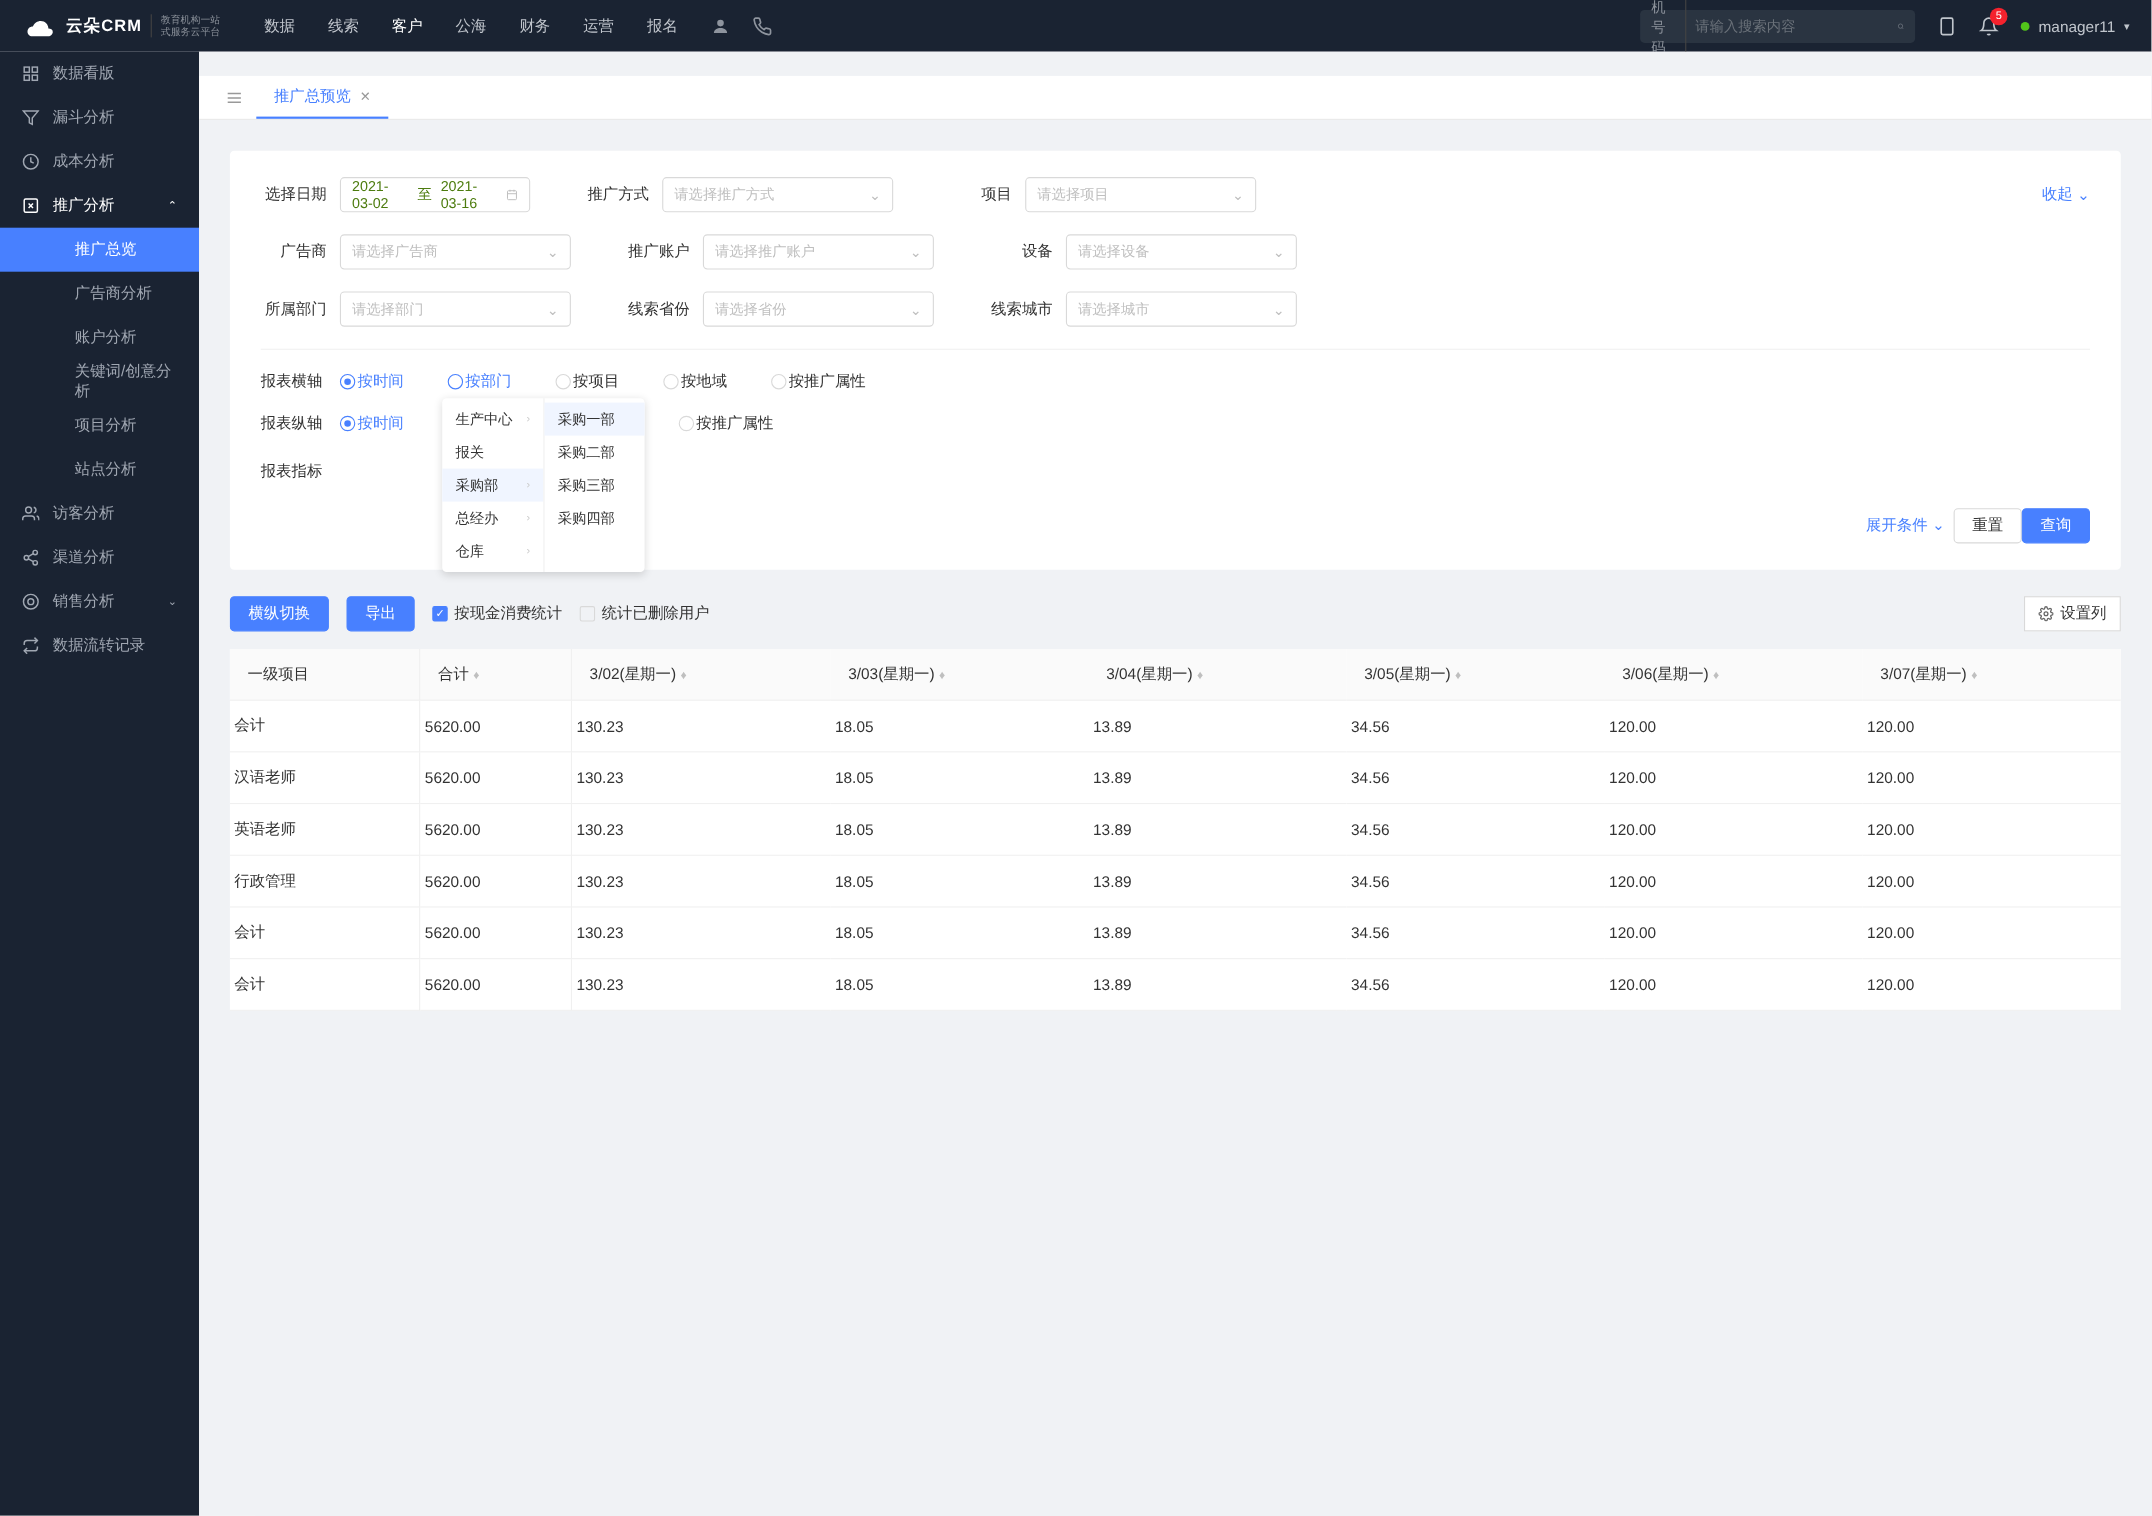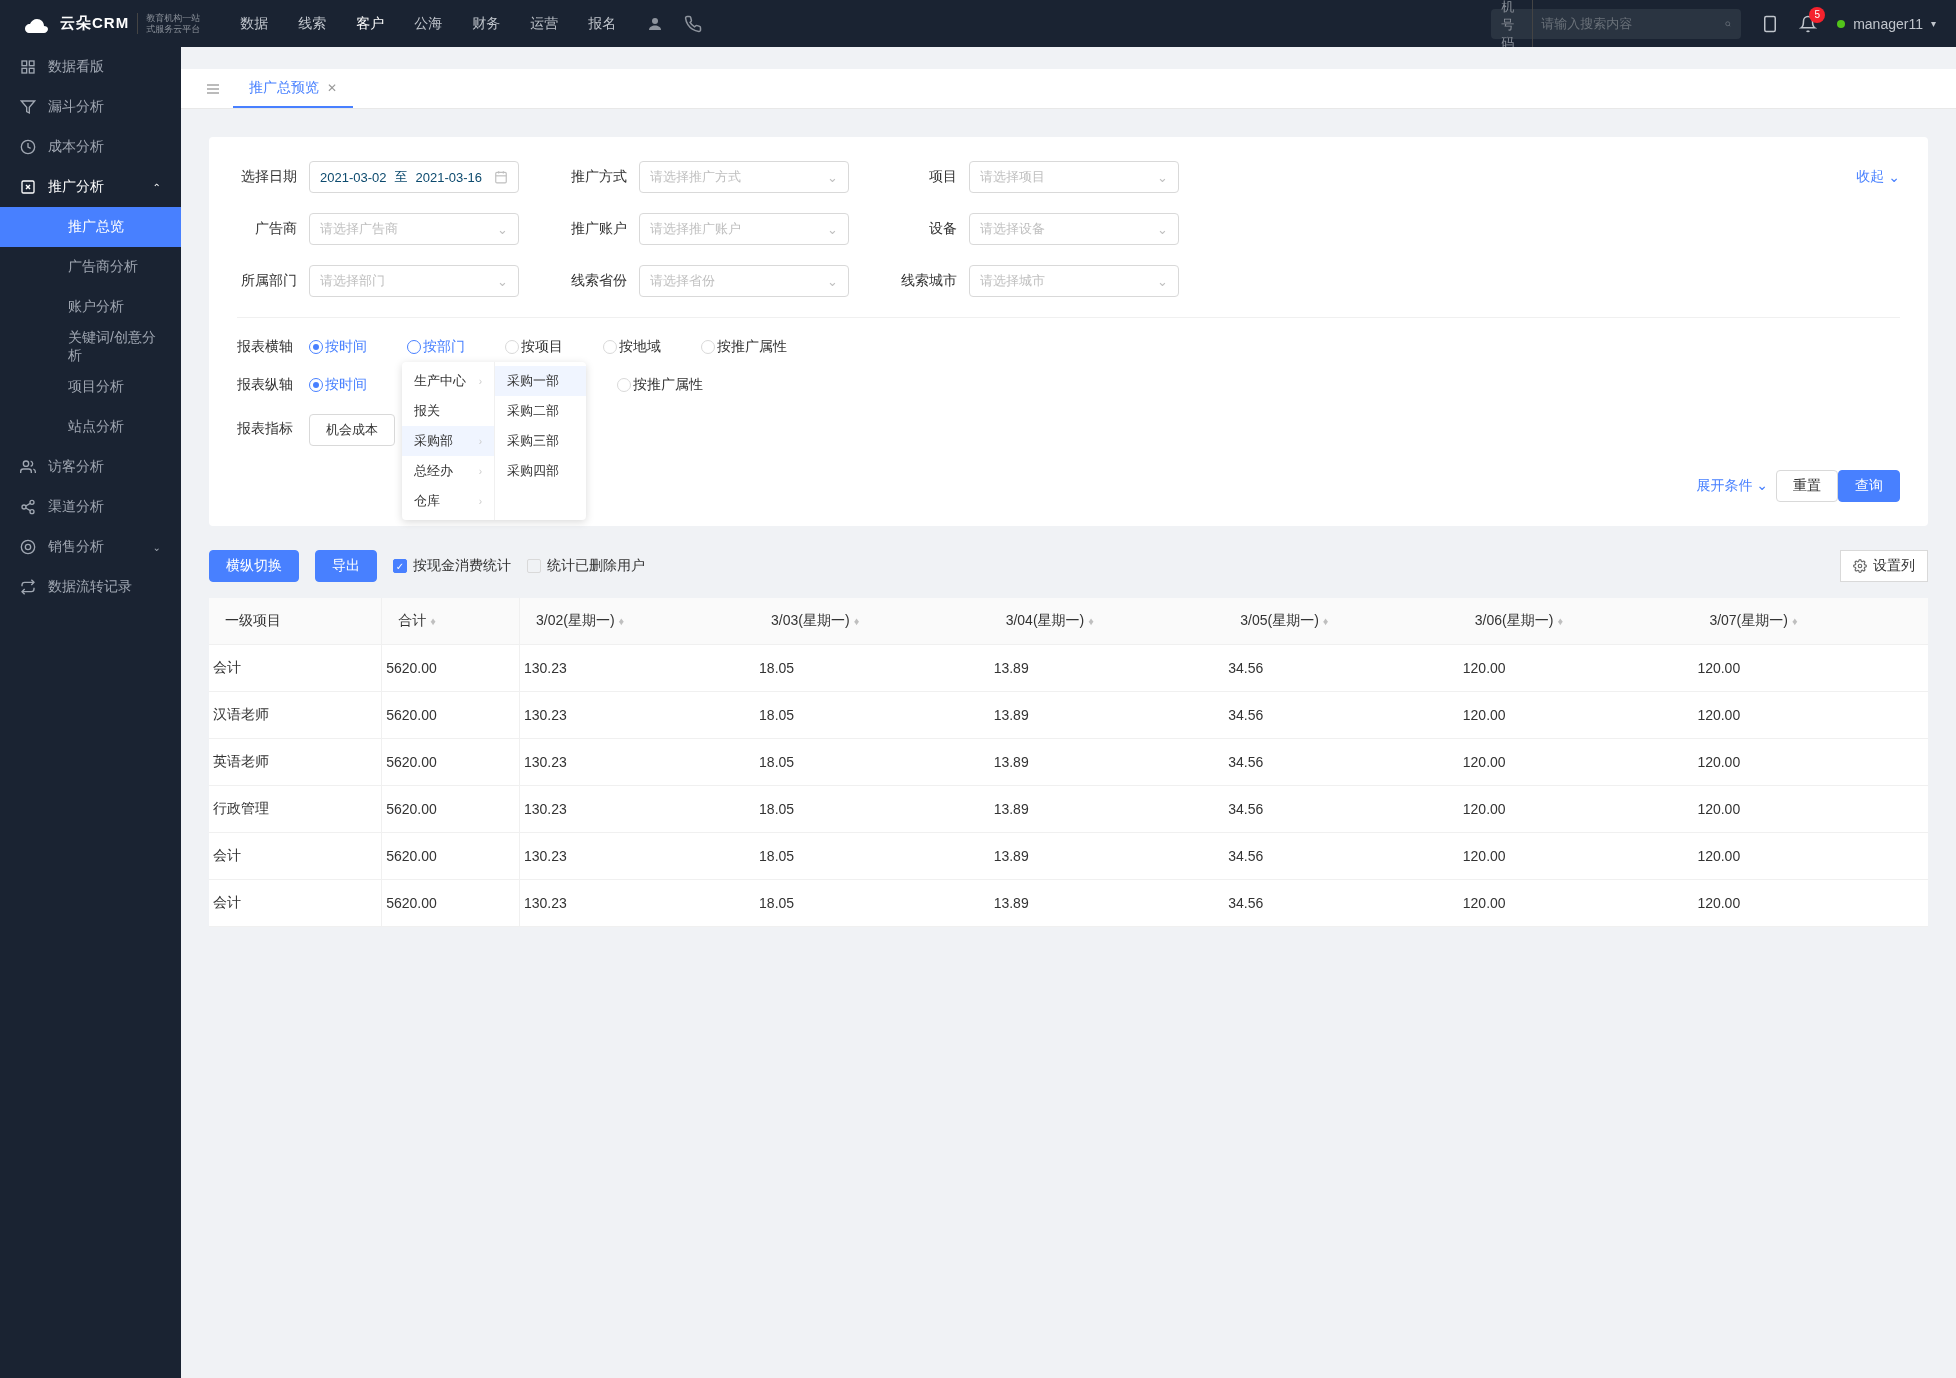--- a/index.html
+++ b/index.html
@@ -38,21 +38,21 @@
 .tabs { height: 40px; display: flex; align-items: center; padding: 0 12px; background: #fff; border-bottom: 1px solid #e8e8e8; margin-top: 22px; }
 .hamburger { padding: 0 12px; color: #999; }
 .tab { padding: 0 16px; height: 39px; display: flex; align-items: center; gap: 8px; font-size: 14px; border-bottom: 2px solid #4880ff; color: #4880ff; }
 .tab-close { color: #999; font-size: 12px; }
 
 .content { padding: 28px; }
 .filters { background: #fff; padding: 24px 28px; border-radius: 4px; }
 .filter-row { display: flex; gap: 48px; margin-bottom: 20px; align-items: center; }
 .filter-group { display: flex; align-items: center; gap: 12px; }
 .flabel { width: 60px; text-align: right; color: #333; font-size: 14px; flex-shrink: 0; }
-.date-input { width: 210px; height: 32px; border: 1px solid #d9d9d9; border-radius: 4px; padding: 0 10px; display: flex; align-items: center; gap: 8px; font-size: 13px; color: #0c4a6e; }
+.date-input { width: 173px; height: 32px; border: 1px solid #d9d9d9; border-radius: 4px; padding: 0 10px; display: flex; align-items: center; gap: 8px; font-size: 13px; color: #4d7c0f; }
 .select { width: 210px; height: 32px; border: 1px solid #d9d9d9; border-radius: 4px; padding: 0 10px; display: flex; align-items: center; justify-content: space-between; font-size: 13px; color: #bfbfbf; text-align: center; }
 .collapse-link { color: #4880ff; margin-left: auto; cursor: pointer; display: flex; align-items: center; gap: 4px; }
 
 .divider { height: 1px; background: #f0f0f0; margin: 20px 0; }
 
 .radio-row { display: flex; align-items: center; gap: 12px; margin-bottom: 20px; position: relative; }
 .rlabel { width: 60px; color: #333; font-size: 14px; flex-shrink: 0; }
 .radio-opts { display: flex; gap: 40px; }
 .radio { display: flex; align-items: center; gap: 2px; cursor: pointer; color: #333; }
 .radio.active { color: #4880ff; }
@@ -423,24 +423,20 @@
               <div class="radio">
                 <span class="radio-dot"></span>
                 <span>按推广属性</span>
               </div>
             </div>
         </div>
 
         <div class="radio-row" style="align-items:flex-start">
           <span class="rlabel" style="padding-top:6px">报表指标</span>
           <div>
-            <div class="btn-row" id="metrics2">
-                <button class="tag-btn">机会成本</button>
-                <button class="tag-btn" style="width: 80px;">&nbsp;</button>
-              </div>
           </div>
         </div>
 
         <div class="action-row">
           <span class="expand-link"><span>展开条件</span> ⌄</span>
           <button class="btn btn-default">重置</button>
           <button class="btn btn-primary">查询</button>
         </div>
       </div>
 

